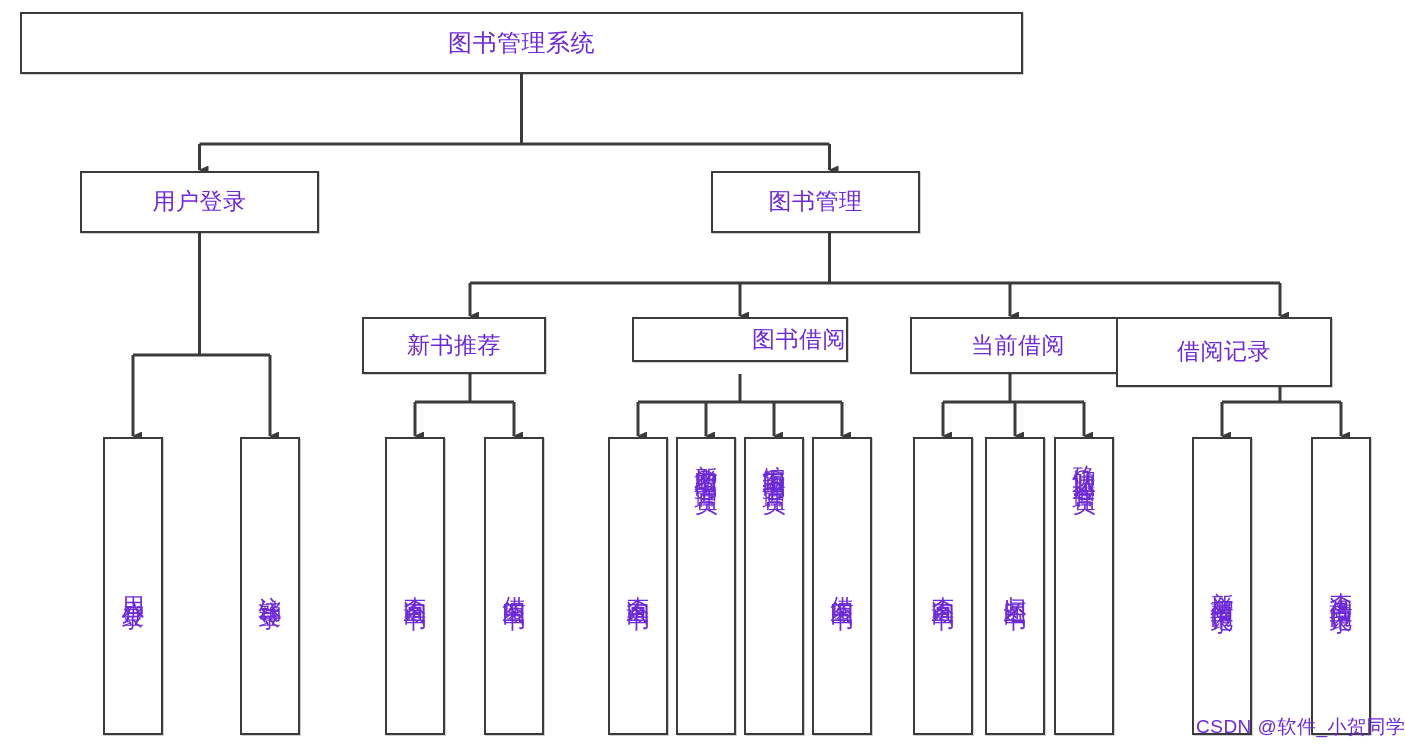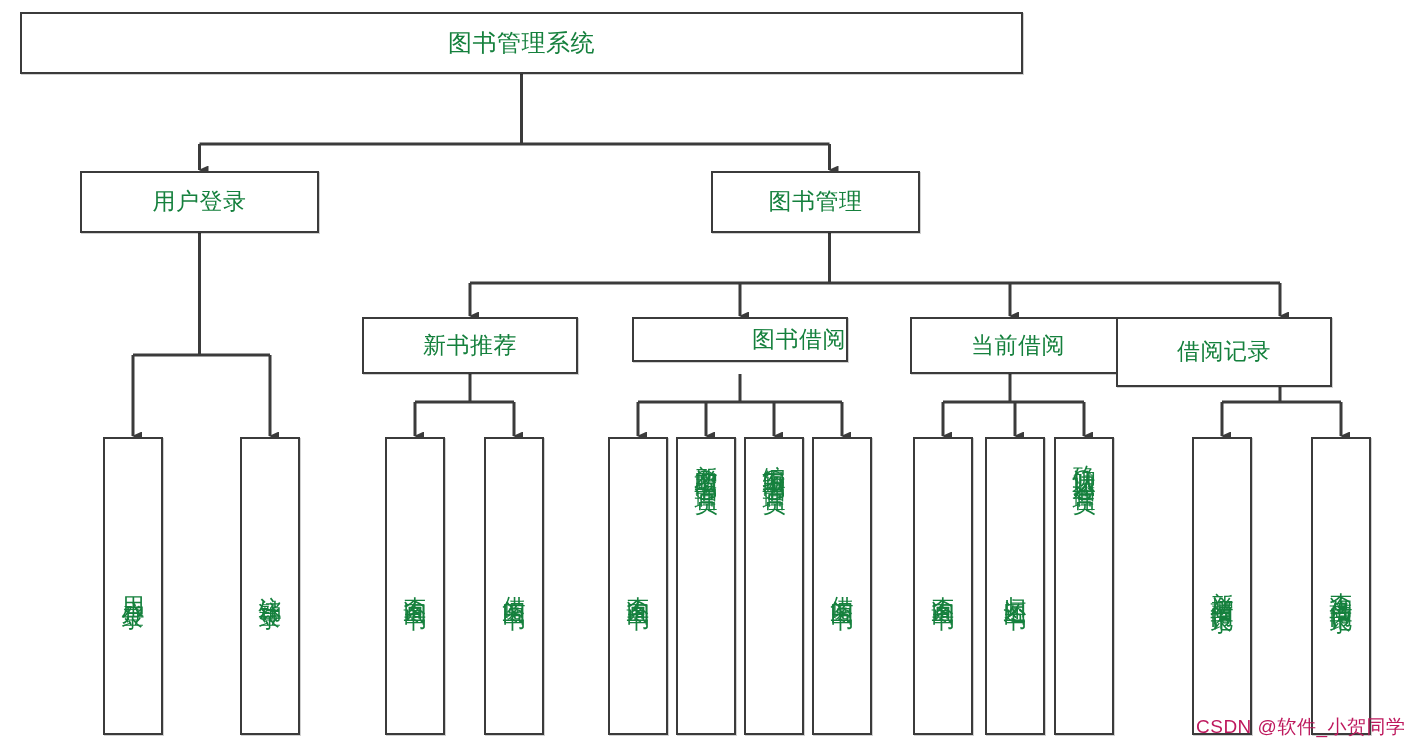--- a/index.html
+++ b/index.html
@@ -24,21 +24,21 @@
     width: 1405px; height: 747px;
     pointer-events: none;
   }
   .node {
     position: absolute;
     border: 2.5px solid #3b3b3b;
     background: #ffffff;
     display: flex;
     align-items: center;
     justify-content: center;
-    color: #15803d;
+    color: #6d28d9;
     box-shadow: 1px 1px 0 rgba(0,0,0,0.18);
   }
   .node .label {
     display: block;
     text-align: center;
     line-height: 1.12;
     letter-spacing: 0.5px;
     white-space: pre;
   }
   
@@ -57,21 +57,21 @@
     font-size: 23px;
     line-height: 1.0;
     letter-spacing: 4px;
   }
   .node.v.mid {
     align-items: center;
     padding-top: 0;
   }
   .watermark {
     position: absolute;
-    color: #be185d;
+    color: #6d28d9;
     font-size: 19px;
     white-space: nowrap;
     letter-spacing: 0.5px;
   }
 </style>
 </head>
 <body>
 
 <div id="diagram-root">
 
@@ -121,21 +121,21 @@
   <div id="nodes-layer">
       <div class="node h root" style="left: 20px; top: 12px; width: 1003px; height: 62px;">
         <span class="label">图书管理系统</span>
       </div>
       <div class="node h" style="left: 80px; top: 171px; width: 239px; height: 62px;">
         <span class="label">用户登录</span>
       </div>
       <div class="node h" style="left: 711px; top: 171px; width: 209px; height: 62px;">
         <span class="label">图书管理</span>
       </div>
-      <div class="node h" style="left: 362px; top: 317px; width: 216px; height: 57px;">
+      <div class="node h" style="left: 362px; top: 317px; width: 184px; height: 57px;">
         <span class="label">新书推荐</span>
       </div>
       <div class="node h" style="left: 632px; top: 317px; width: 216px; height: 45px; justify-content: flex-end;">
         <span class="label">图书借阅</span>
       </div>
       <div class="node h" style="left: 902px; top: 317px; width: 216px; height: 57px; margin-left: 8px;">
         <span class="label">当前借阅</span>
       </div>
       <div class="node h" style="left: 1116px; top: 317px; width: 216px; height: 70px;">
         <span class="label">借阅记录</span>

